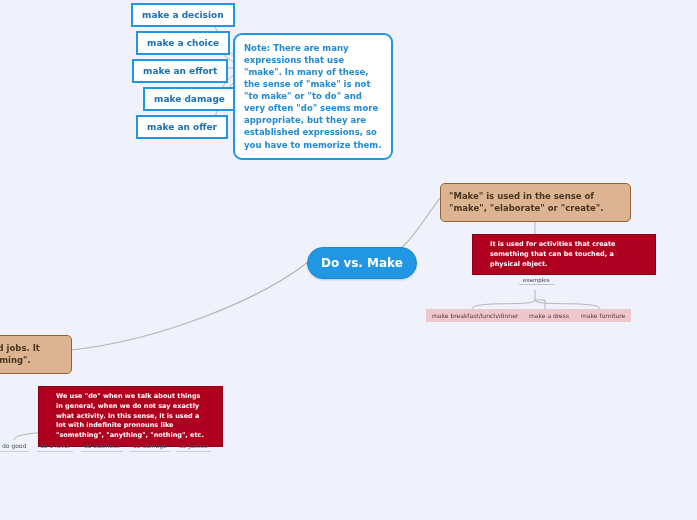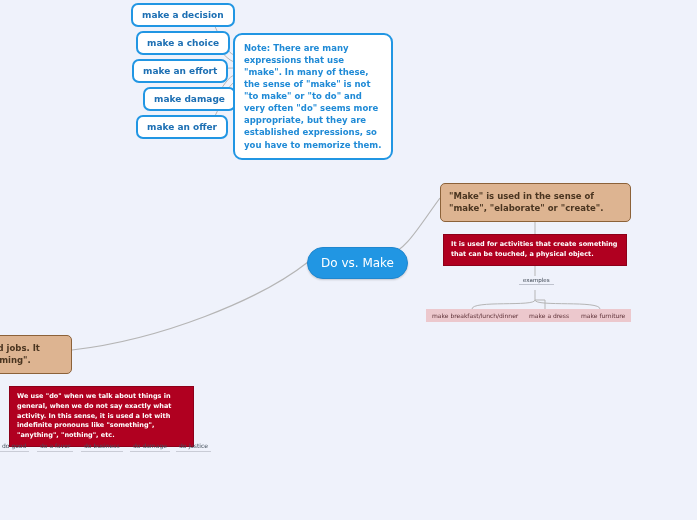--- a/index.html
+++ b/index.html
@@ -31,32 +31,32 @@
     position: absolute;
     box-sizing: border-box;
   }
 
   
   .root-node {
     background: #2196e3;
     border: 1px solid #1f87cf;
     border-radius: 16px;
     color: #ffffff;
-    font-weight: normal;
+    font-weight: bold;
     font-size: 12px;
     padding: 8px 13px;
     white-space: nowrap;
     box-shadow: 0 1px 2px rgba(0,0,0,0.18);
   }
 
   
   .blue-box {
     background: #ffffff;
     border: 2px solid #2196e3;
-    border-radius: 7px;
+    border-radius: 0;
     color: #1c6fb3;
     font-weight: bold;
     font-size: 9px;
     padding: 5px 9px;
     white-space: nowrap;
     text-align: center;
   }
 
   
   .note-box {
@@ -86,22 +86,23 @@
   }
 
   
   .crimson-box {
     background: #b00020;
     border: 1px solid #8d0019;
     color: #ffffff;
     font-weight: bold;
     font-size: 6.5px;
     line-height: 1.5;
-    padding: 5px 7px;
-    box-sizing: border-box;
+    padding: 5px 17px;
+    box-sizing: border-box;
+    margin-left: 29px;
   }
 
   
   .pink-chip {
     background: #ecc8cd;
     color: #5c3036;
     font-size: 6px;
     padding: 3px 6px;
     white-space: nowrap;
     box-sizing: border-box;

